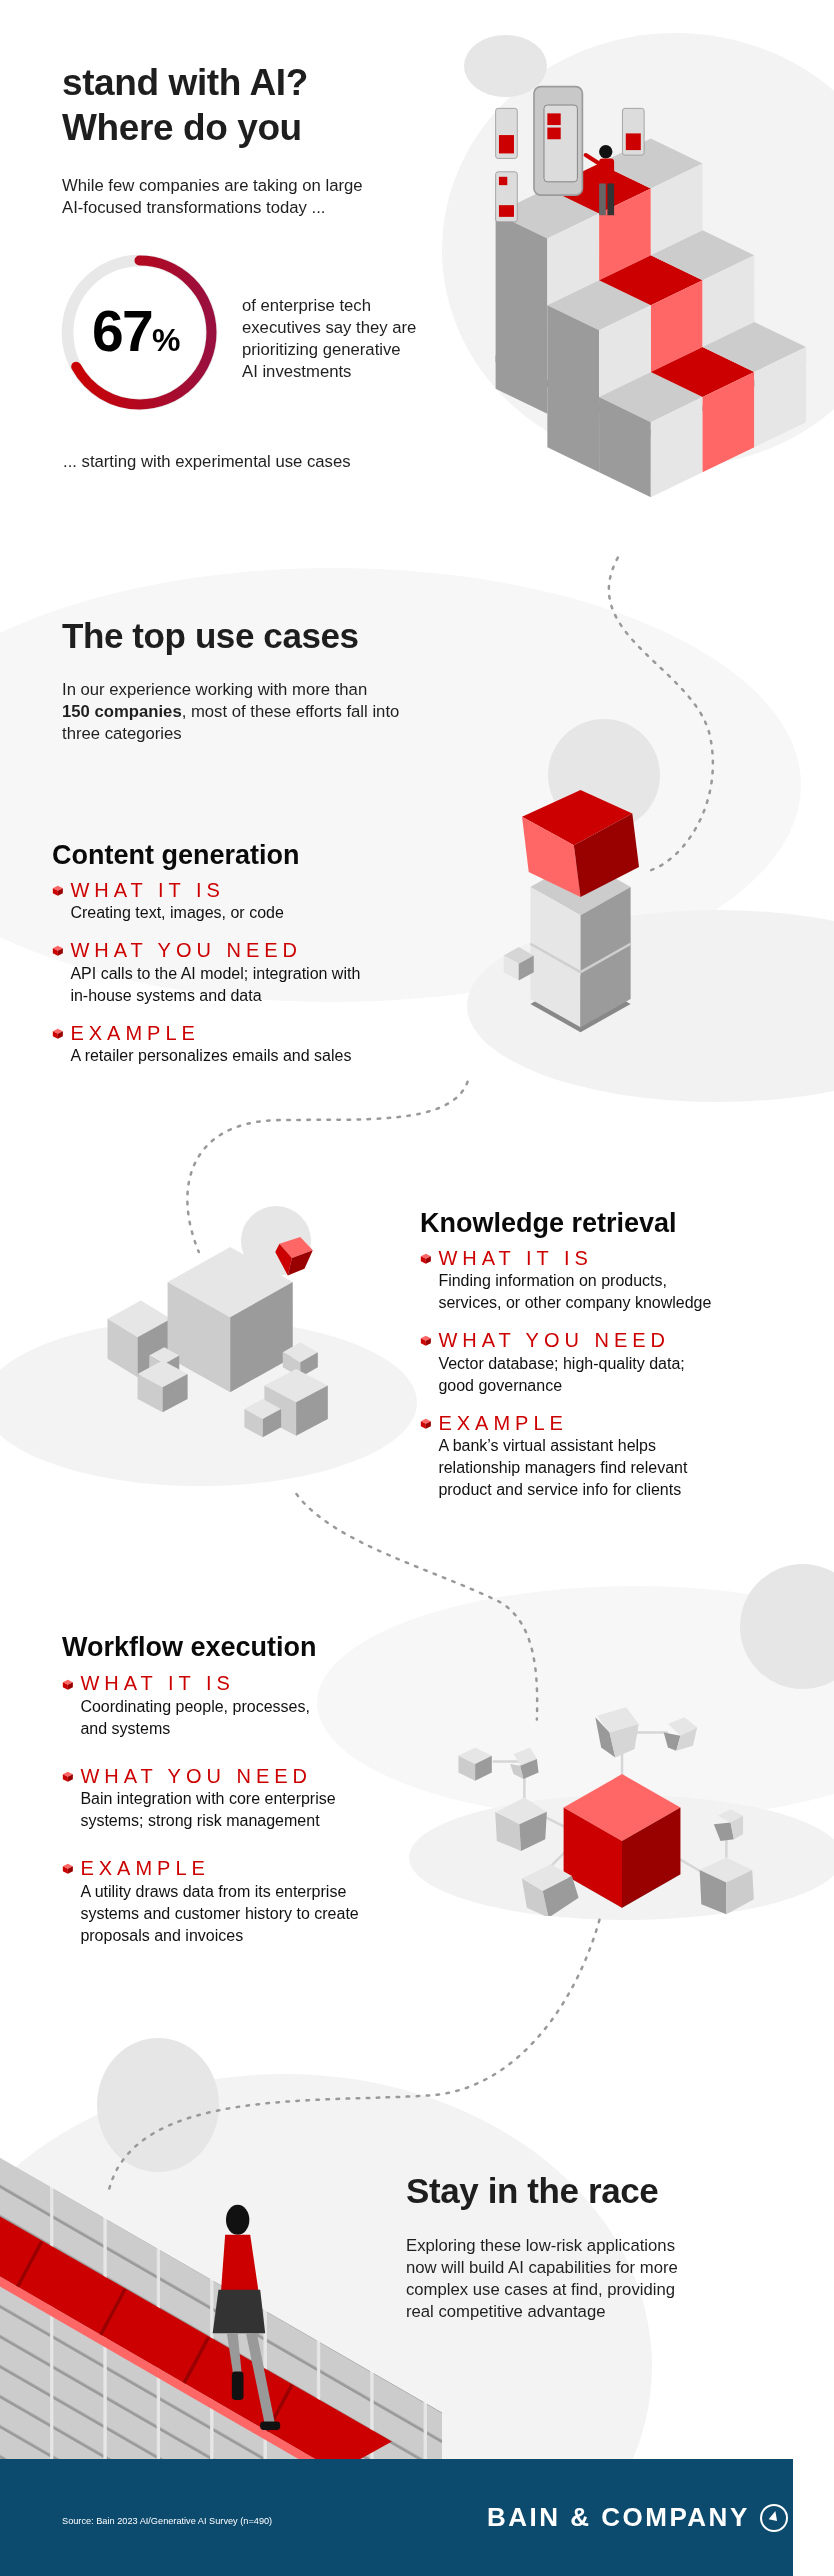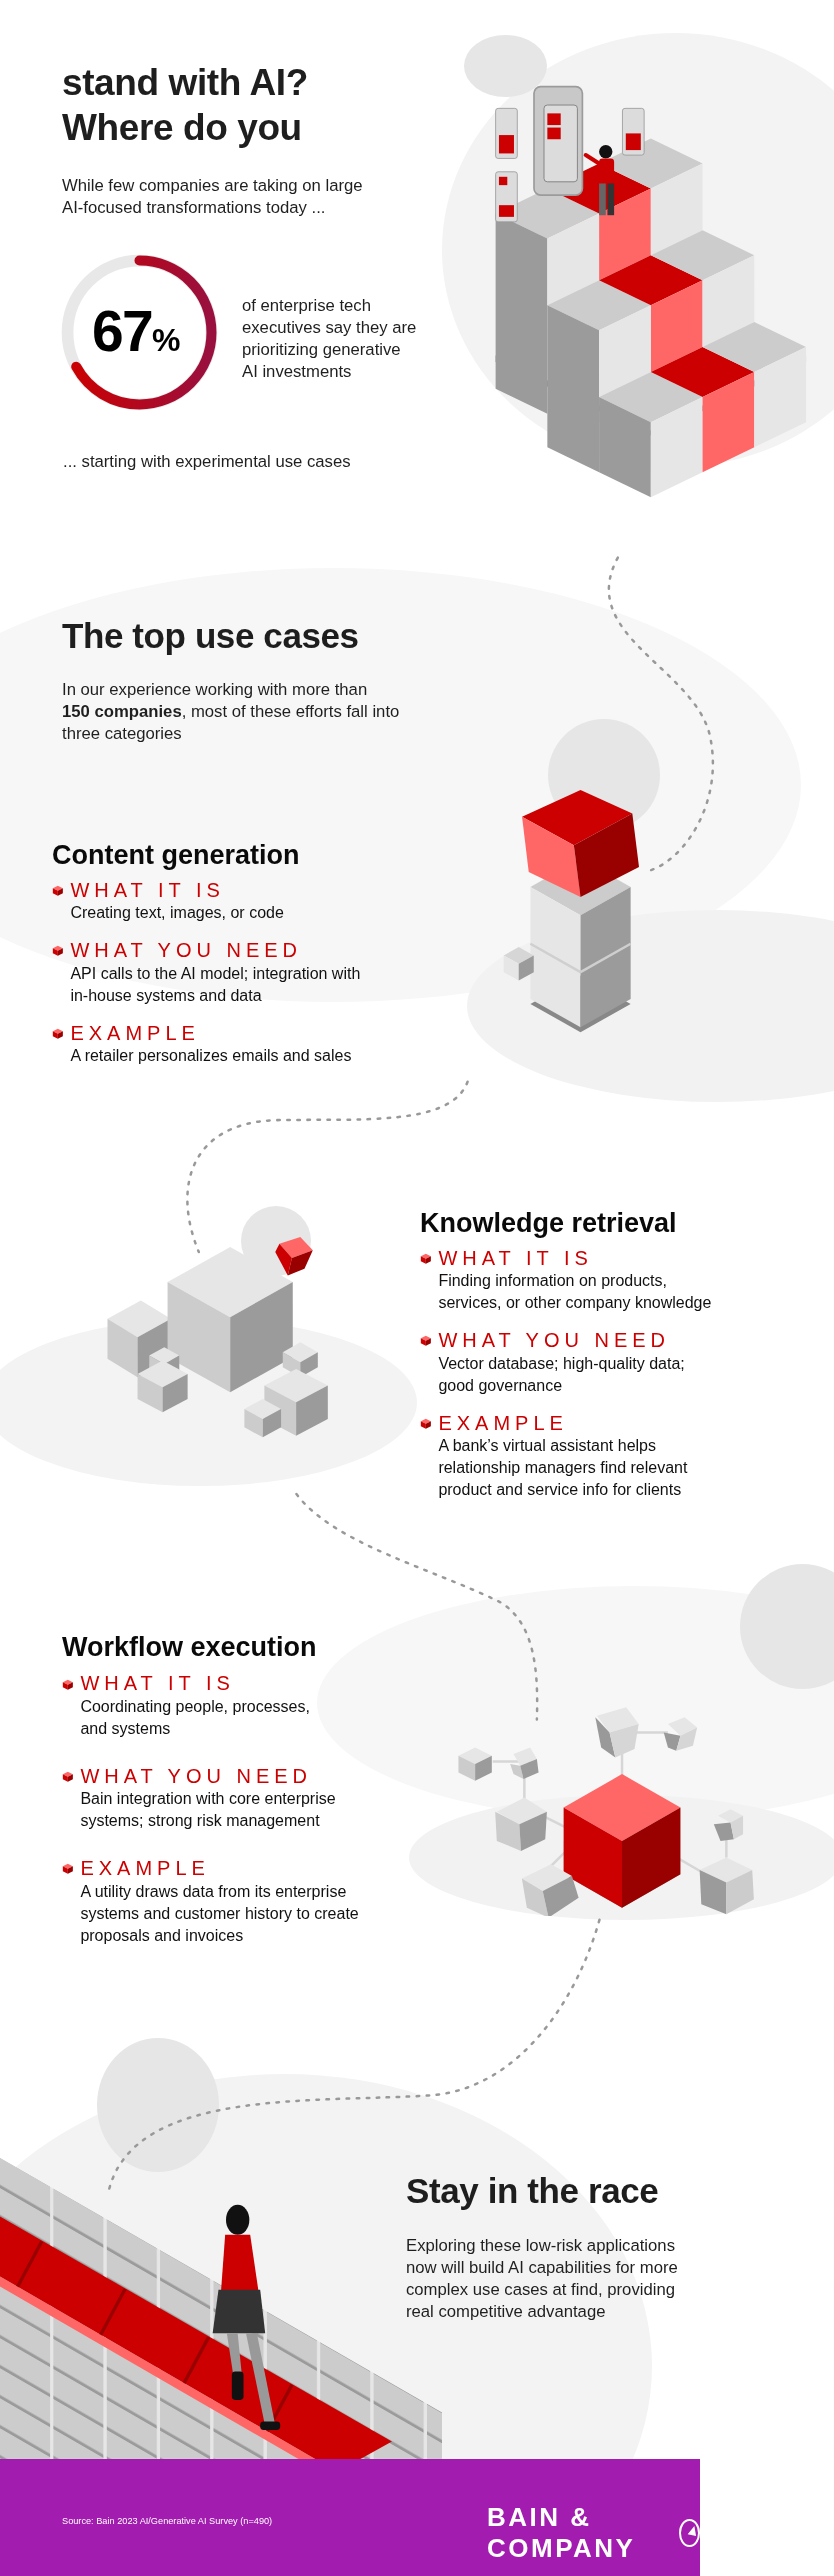--- a/index.html
+++ b/index.html
@@ -21,21 +21,21 @@
   .label {
     font-size: 20px; letter-spacing: 5px; color: #cc0000; line-height: 23.4px;
     display: flex; align-items: flex-start;
   }
   .label .cube {
     width: 11.7px; height: 11.7px; margin-right: 6.7px; position: relative; flex: 0 0 11.7px;
   }
   .item-body { font-size: 16px; line-height: 22px; padding-left: 18.4px; color: #111; }
   .item { margin-bottom: 15px; }
   .footer {
-    position: absolute; left: 0; top: 2459px; width: 700px; height: 117px; background: #a21caf;
+    position: absolute; left: 0; top: 2459px; width: 793px; height: 117px; background: #0c4a6e;
   }
   .footer .source { position: absolute; left: 62px; top: 57px; font-size: 9.2px; color: #ffffff; }
   .footer .logo {
     position: absolute; left: 487px; top: 43px; font-size: 26px; letter-spacing: 2.5px; color: #ffffff;
     font-weight: 700; display: flex; align-items: center;
   }
   .footer .logo .mark {
     width: 28px; height: 28px; border: 2.5px solid #fff; border-radius: 50%; margin-left: 10px; position: relative;
   }
 </style>

